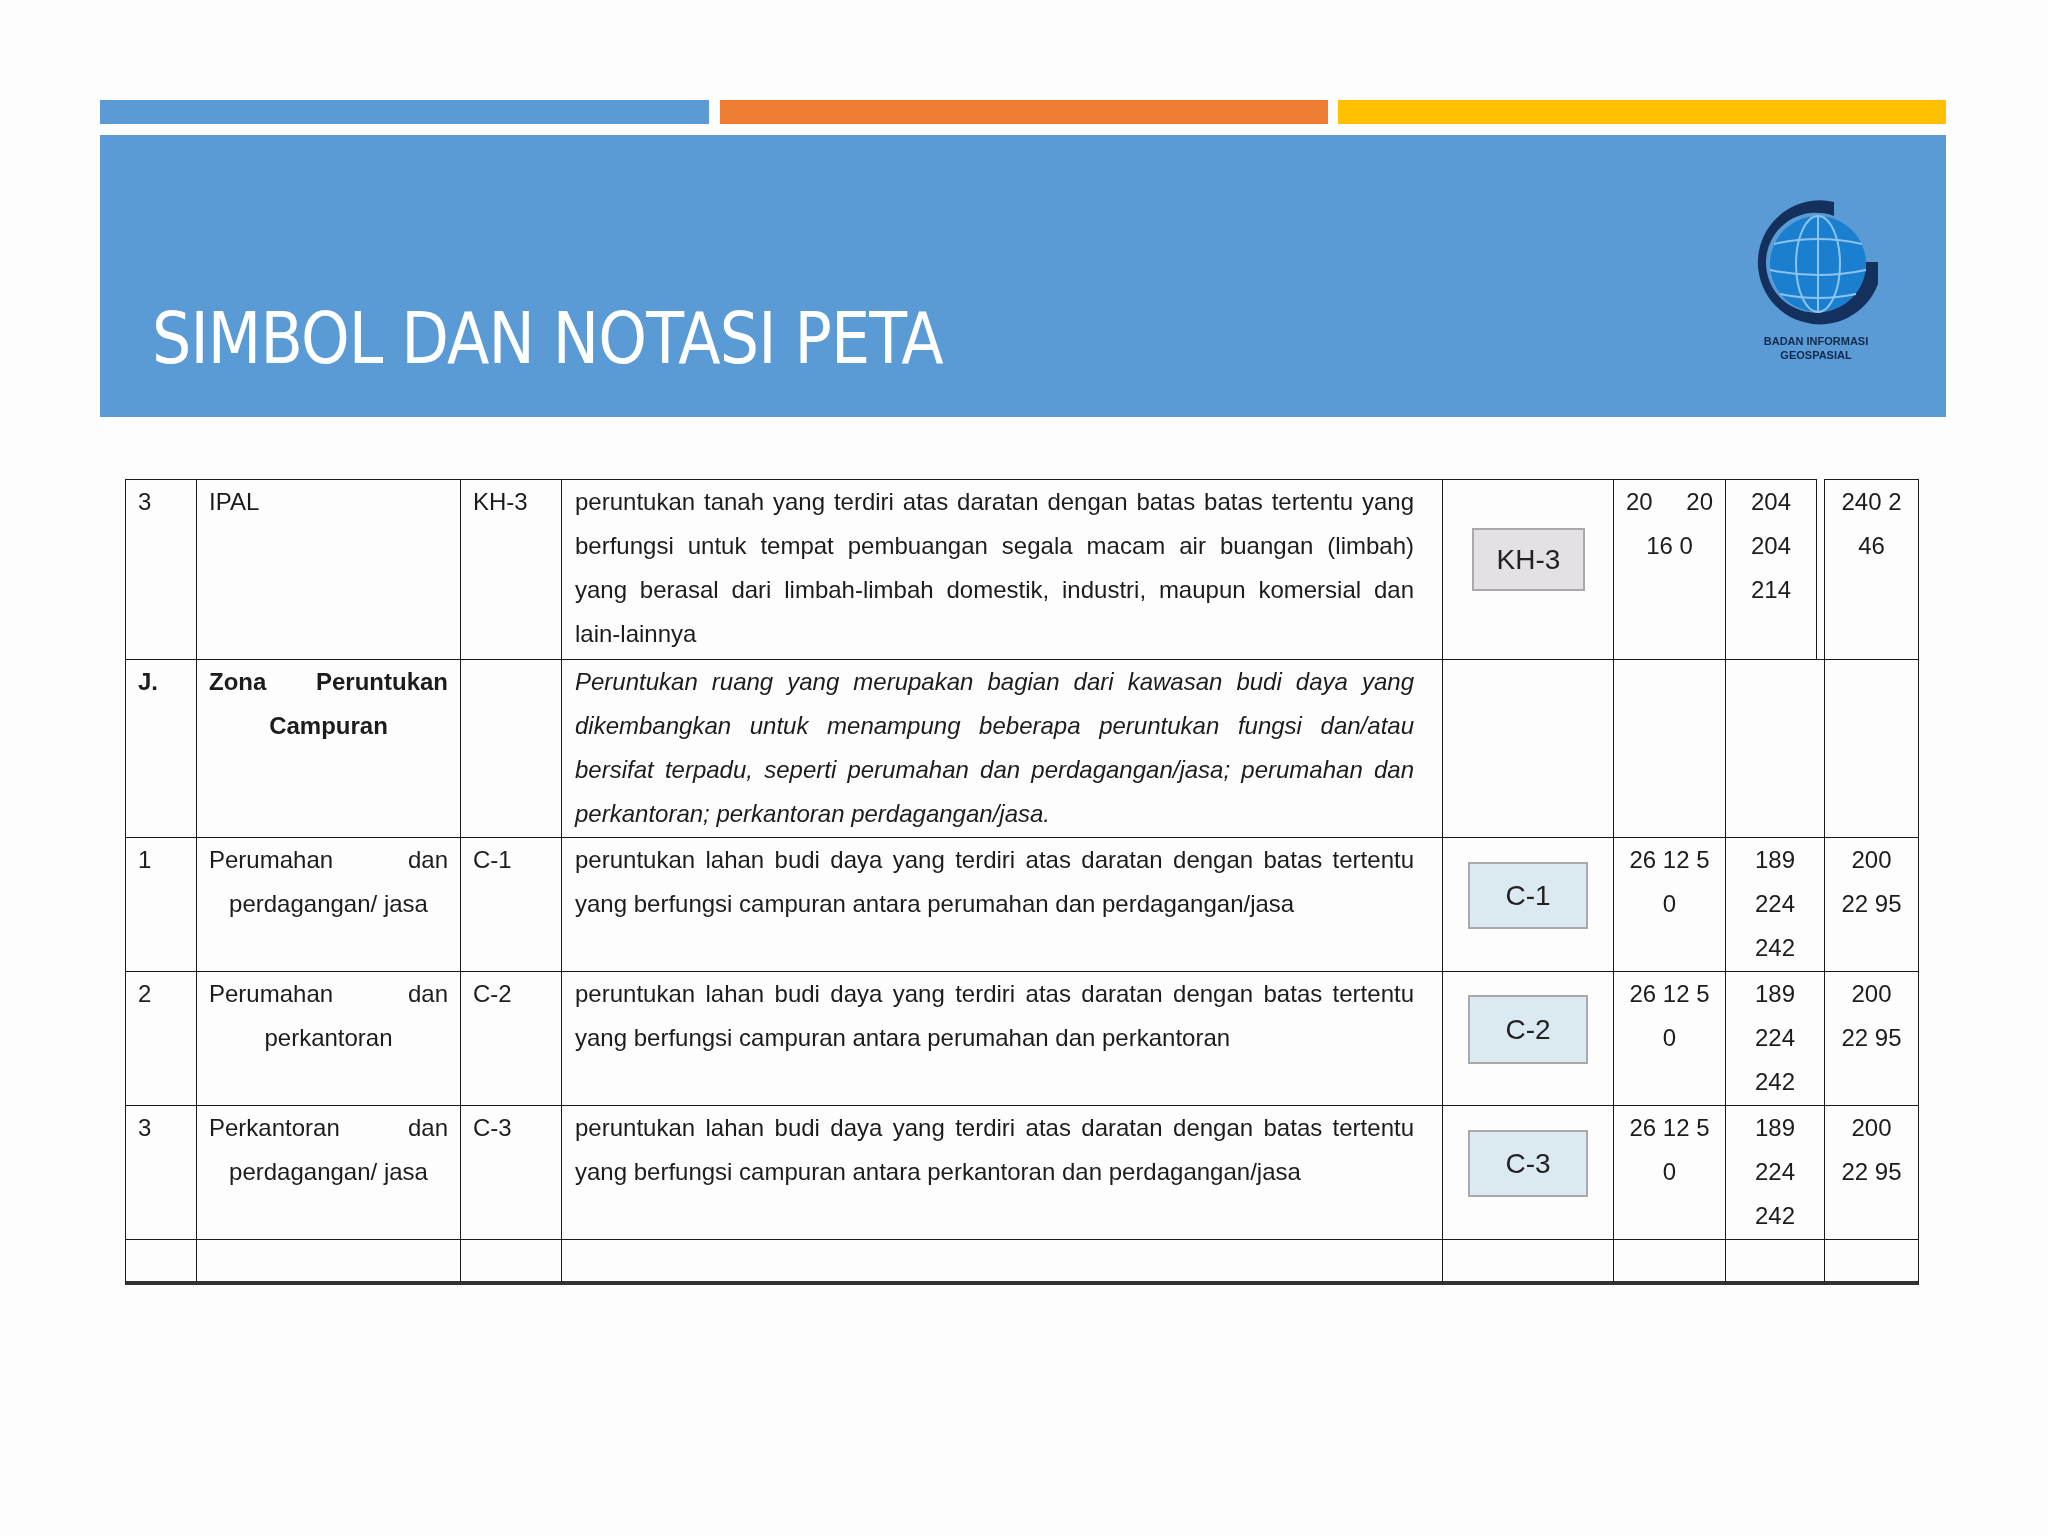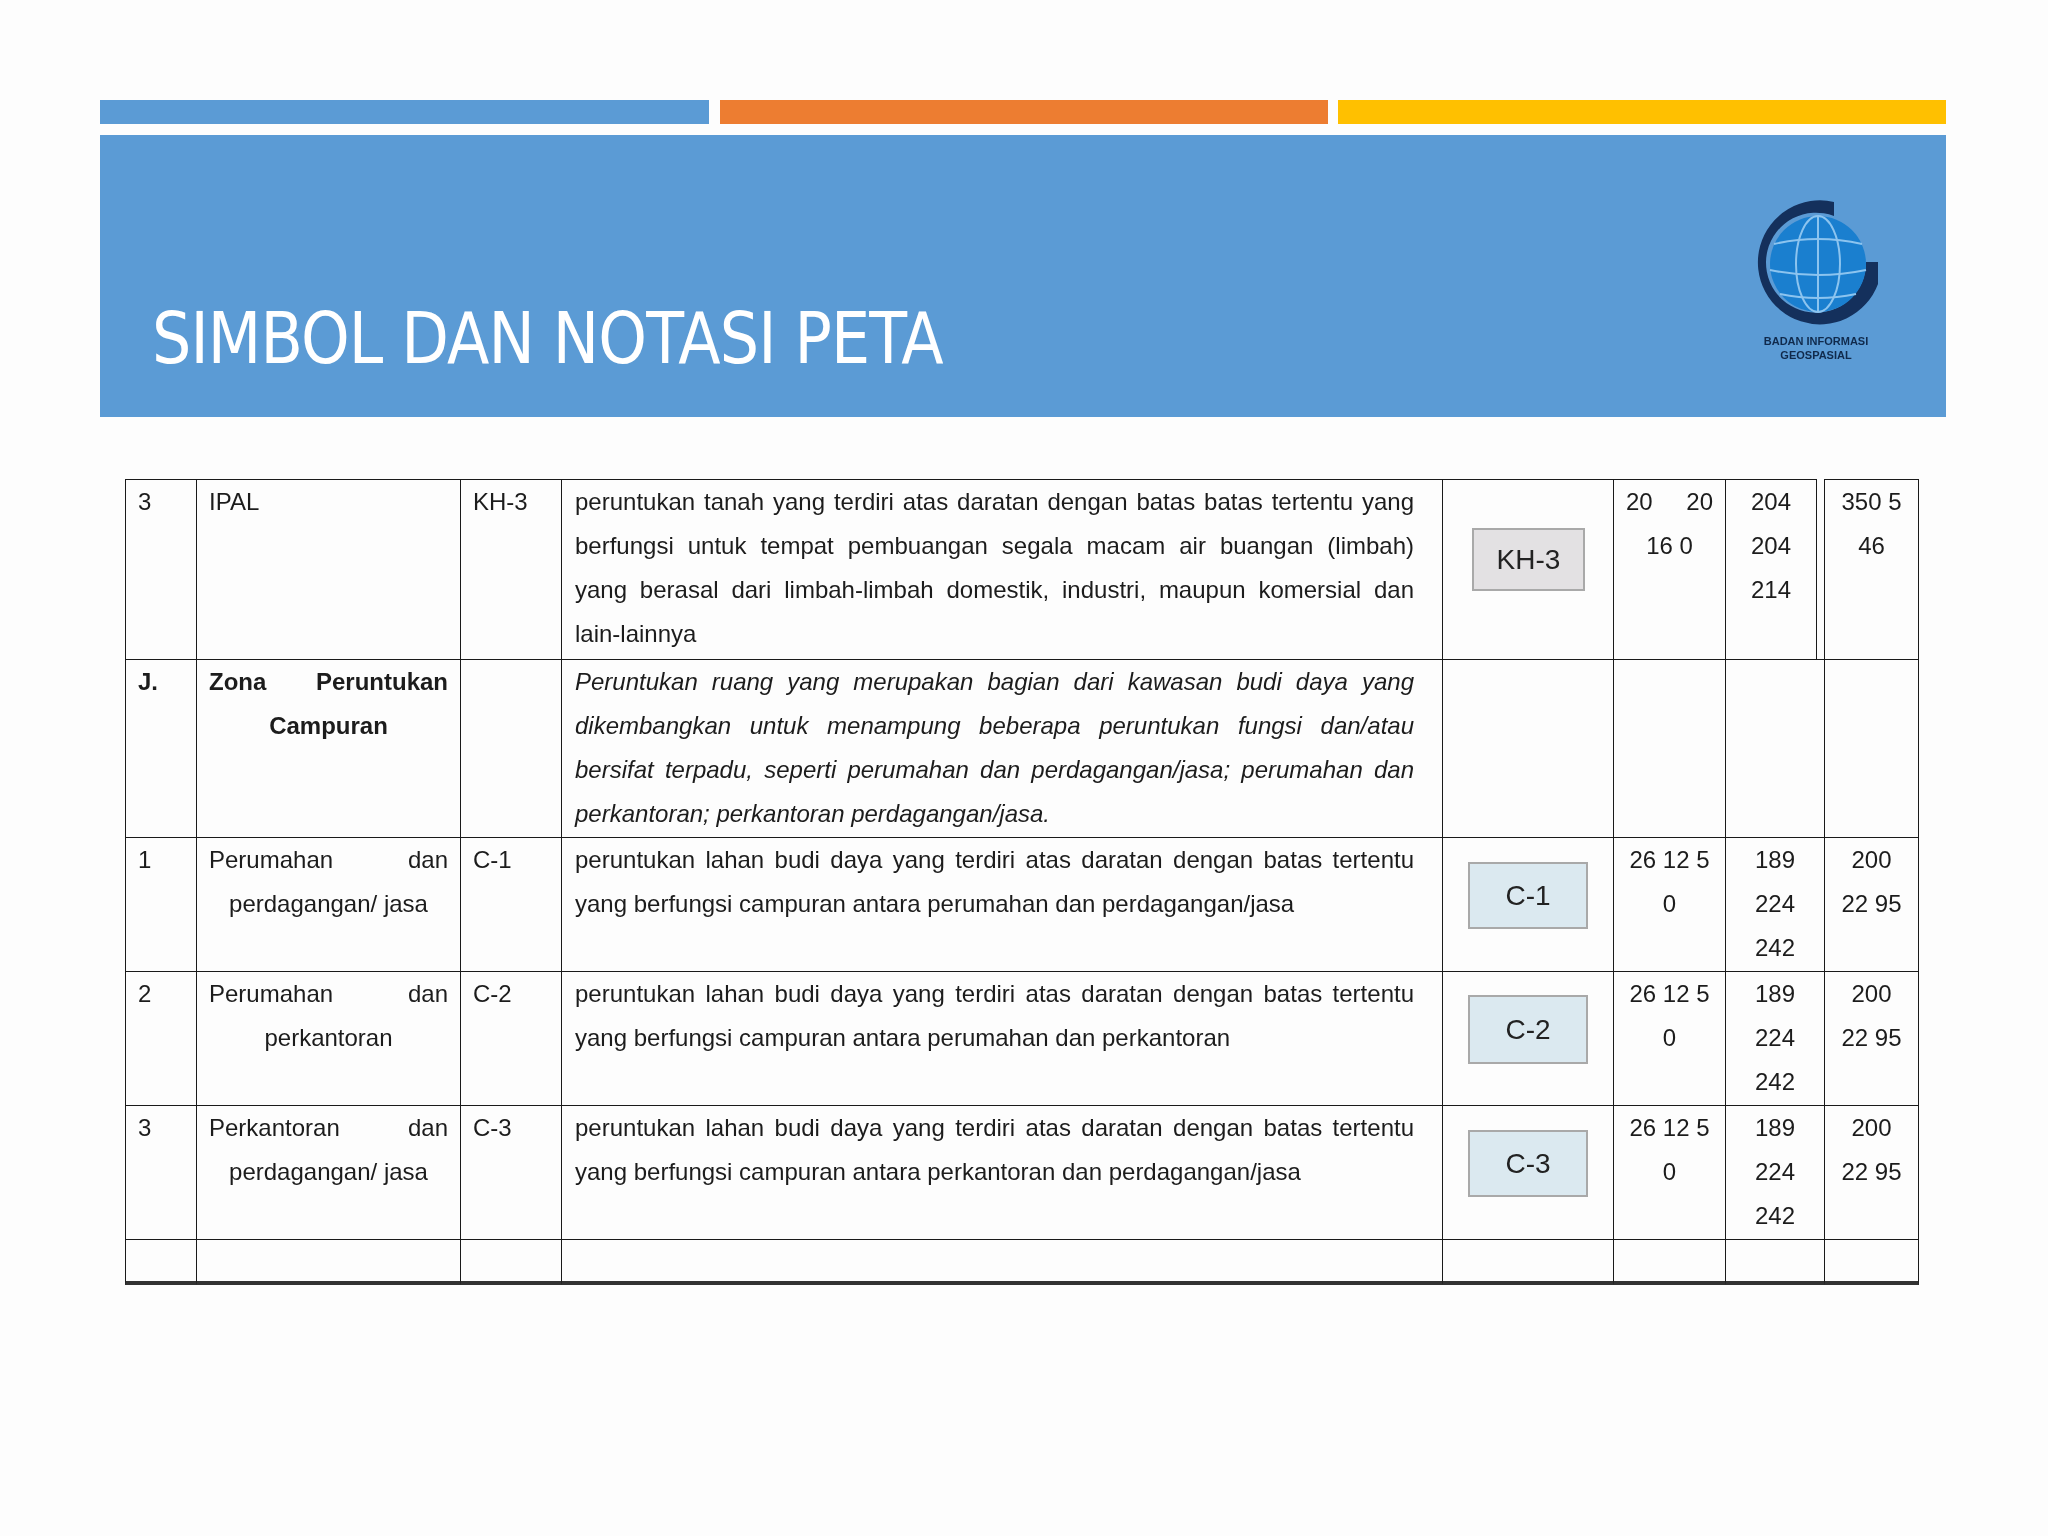--- a/index.html
+++ b/index.html
@@ -64,21 +64,21 @@
         <span>20</span>
       </div>
     <span class="line">16 0</span>
   </div>
   <div class="cell" style="left:1725px; top:479px; width:92px; height:181px;">
     <span class="line">204</span>
     <span class="line">204</span>
     <span class="line">214</span>
   </div>
   <div class="cell" style="left:1824px; top:479px; width:95px; height:181px;">
-    <span class="line">350 5</span>
+    <span class="line">240 2</span>
     <span class="line">46</span>
   </div>
 
   <div class="cell bold" style="left:125px; top:659px; width:72px; height:179px;"><span>J.</span></div>
   <div class="cell bold" style="left:196px; top:659px; width:265px; height:179px;">
     <div class="split">
         <span>Zona</span>
         <span>Peruntukan</span>
       </div>
     <span class="line">Campuran</span>

